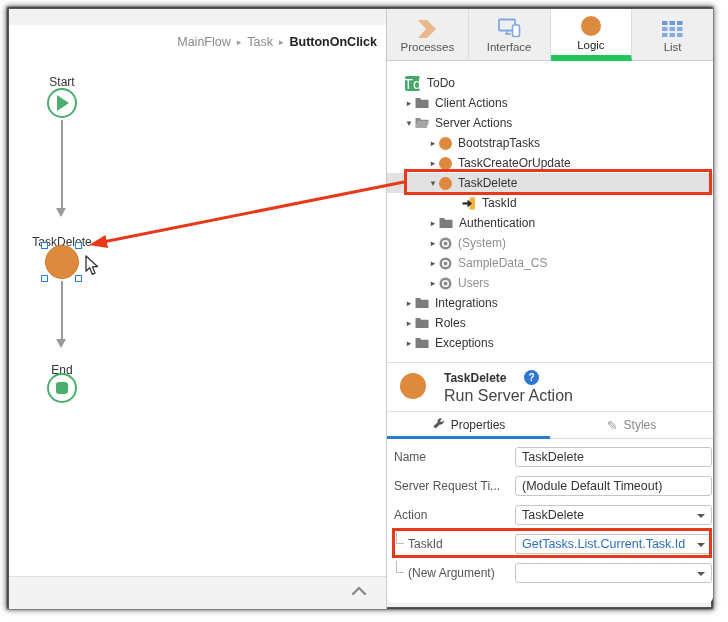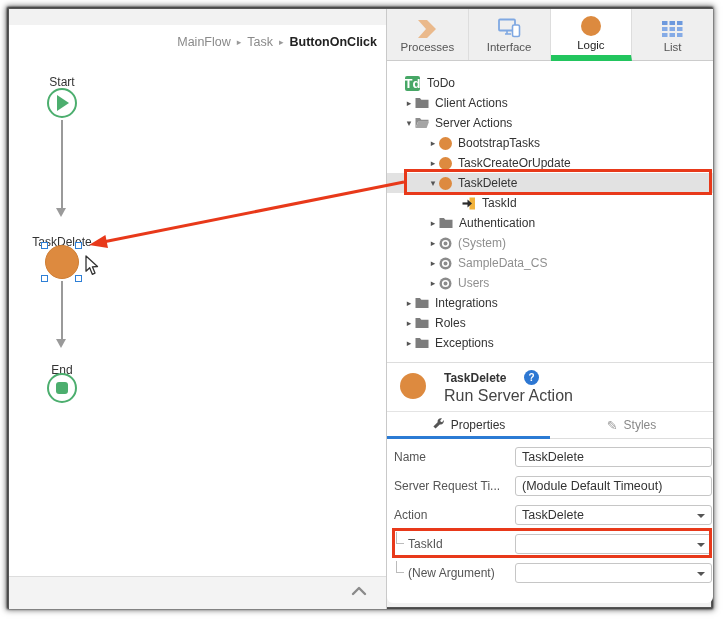--- a/index.html
+++ b/index.html
@@ -51,21 +51,21 @@
   .logic-circle { width:20px; height:20px; border-radius:50%; background:#dc8a3f; }
 
   .tree { height:302px; border-bottom:1px solid #ddd; padding-top:12px; position:relative; }
   .trow { height:20px; display:flex; align-items:center; font-size:12px; color:#333; cursor:pointer; }
   .trow .exp { width:12px; font-size:9px; color:#555; text-align:center; flex:none; }
   .trow .ticn { flex:none; display:flex; align-items:center; justify-content:center; margin-right:6px; }
   .trow.lvl1 { padding-left:16px; } .trow.lvl2 { padding-left:40px; } .trow.lvl3 { padding-left:75px; }
   .trow.selected { background:#e2e2e2; }
   .trow.dimmed { color:#8f8f8f; }
   .mod-badge { width:15px; height:15px; background:#47a766; border-radius:2px; color:#fff;
-    font-size:13px; font-weight:bold; display:flex; align-items:center; justify-content:center;
+    font-size:15px; font-weight:normal; display:flex; align-items:center; justify-content:center;
     margin:0 7px 0 0; }
   .mod-row { padding-left:18px; }
   .circle-ic { width:13px; height:13px; border-radius:50%; background:#dd8a3f; }
 
   .sel-header { height:48px; position:relative; }
   .sel-circle { position:absolute; left:13px; top:10px; width:26px; height:26px;
     border-radius:50%; background:#dd8a3f; }
   .sel-title { position:absolute; left:57px; top:8px; font-size:12px; font-weight:bold; color:#333; }
   .help-badge { position:absolute; left:137px; top:7px; width:15px; height:15px; border-radius:50%;
     background:#2d77d2; color:#fff; font-size:10px; font-weight:bold; text-align:center;
@@ -378,20 +378,21 @@
         <span class="flabel">Action</span>
         <div class="fbox dd">
           <span class="val">TaskDelete</span>
           <span class="caret"></span>
         </div>
       </div>
       <div class="frow indent">
         <span class="treeline"></span>
         <span class="flabel">TaskId</span>
         <div class="fbox dd expr">
+          <span class="val">GetTasks.List.Current.Task.Id</span>
           <span class="caret"></span>
         </div>
       </div>
       <div class="frow indent">
         <span class="treeline"></span>
         <span class="flabel">(New Argument)</span>
         <div class="fbox dd">
           <span class="val"></span>
           <span class="caret"></span>
         </div>

